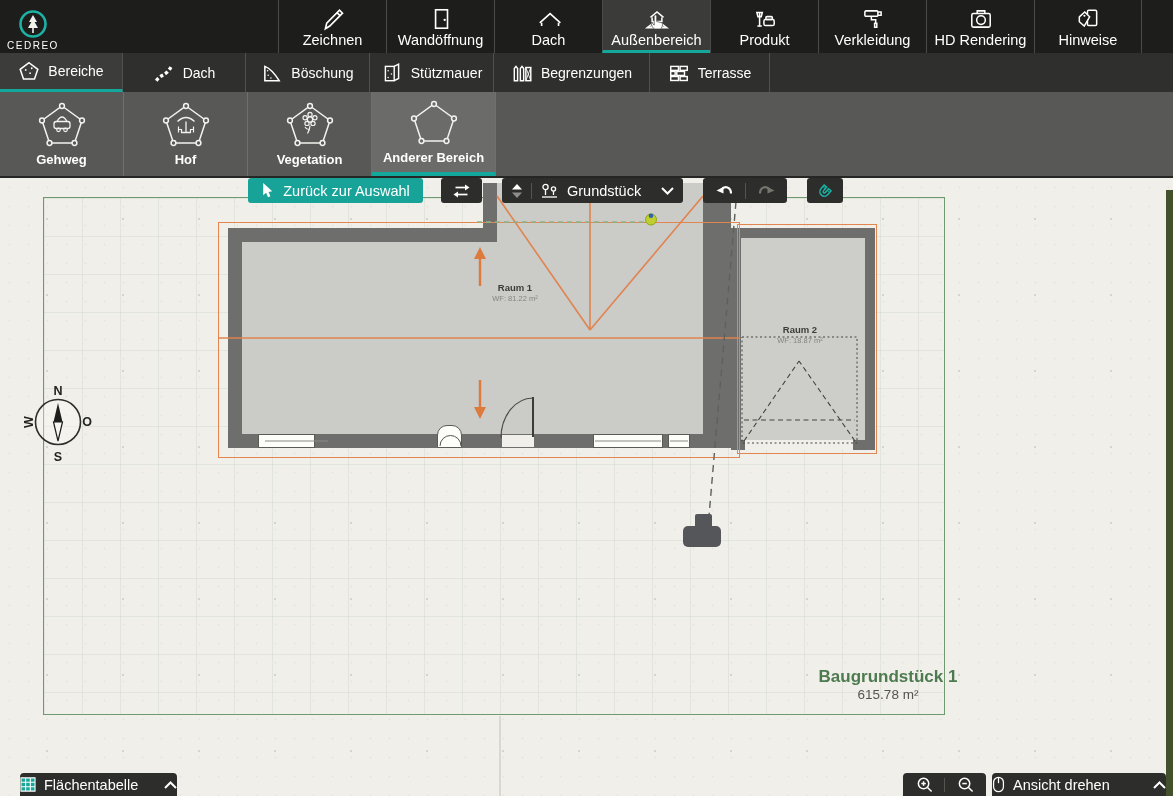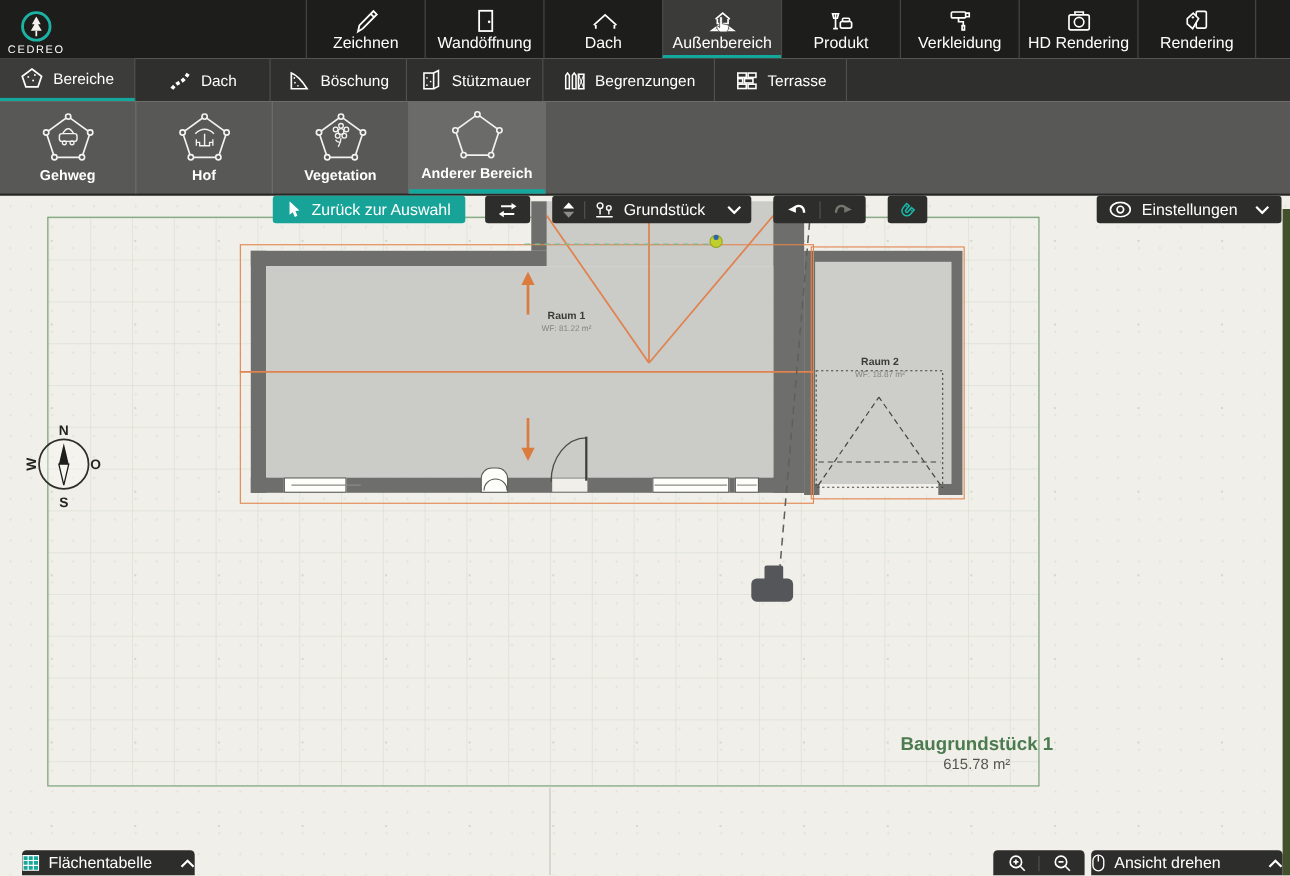--- a/index.html
+++ b/index.html
@@ -144,21 +144,21 @@
             <path d="M8.5 7 V4.5 h7 V7"></path>
         </svg>
         <div class="lbl">HD Rendering</div>
       </div>
       <div class="mt-item">
         <svg width="26" height="26" viewBox="0 0 24 24" fill="none" stroke="#fff" stroke-width="1.4">
           <rect x="11.5" y="4" width="8.5" height="14" rx="1.2"></rect>
           <path d="M4 10 l5-4.5 4.5 4.5 -5 8.5 -4.5-4 z" fill="#1d1d1b"></path>
             <circle cx="8.7" cy="9" r="1" fill="#fff" stroke="none"></circle>
         </svg>
-        <div class="lbl">Rendering</div>
+        <div class="lbl">Hinweise</div>
       </div>
     </div>
   </div>
 
   <div class="row2">
     <div class="tabs">
       <div class="tab active" style="width:123px">
         <svg width="22" height="22" viewBox="0 0 20 20" fill="none" stroke="#fff" stroke-width="1.4">
           <path d="M10 2.5 L18 8.5 L15 17.2 H5 L2 8.5 Z"></path>
           <circle cx="7" cy="9" r=".8" fill="#fff" stroke="none"></circle>
@@ -417,30 +417,20 @@
     <div class="ovl icon-btn" style="left:807px; top:0; width:36px;">
       <svg width="18" height="18" viewBox="0 0 20 20" fill="none" stroke="#19b6a8" stroke-width="1.6">
         <g transform="rotate(40 10 10)">
           <path d="M5 11 a5 5 0 0 0 10 0 V5.5 h-3.6 V11 a1.4 1.4 0 0 1 -2.8 0 V5.5 H5 Z"></path>
           <line x1="5.8" y1="7.8" x2="8.6" y2="7.8" stroke-width="1"></line>
             <line x1="11.4" y1="7.8" x2="14.2" y2="7.8" stroke-width="1"></line>
         </g>
       </svg>
     </div>
 
-    <div class="ovl" style="left:997px; top:0; width:168px; padding:0 11px; gap:9px;">
-      <svg width="21" height="15" viewBox="0 0 21 15" fill="none" stroke="#fff" stroke-width="1.5">
-        <ellipse cx="10.5" cy="7.5" rx="9" ry="6.5"></ellipse>
-          <circle cx="10.5" cy="7.5" r="3"></circle>
-      </svg>
-      <span>Einstellungen</span>
-      <svg class="chev" width="13" height="8" viewBox="0 0 13 8" fill="none" stroke="#fff" stroke-width="2">
-        <polyline points="1,1 6.5,6.5 12,1"></polyline>
-      </svg>
-    </div>
 
     <div class="bovl" style="left:20px; width:157px;">
       <svg width="16" height="15" viewBox="0 0 18 17">
         <rect x="1" y="1" width="16" height="15" fill="#1aa79a"></rect>
         <path d="M1 1 h16 v15 h-16 Z M6.3 1 v15 M11.6 1 v15 M1 6 h16 M1 11 h16" fill="none" stroke="#fff" stroke-width="1.2"></path>
       </svg>
       <span>Flächentabelle</span>
       <svg class="chev" width="13" height="8" viewBox="0 0 13 8" fill="none" stroke="#fff" stroke-width="2">
         <polyline points="1,7 6.5,1.5 12,7"></polyline>
       </svg>

